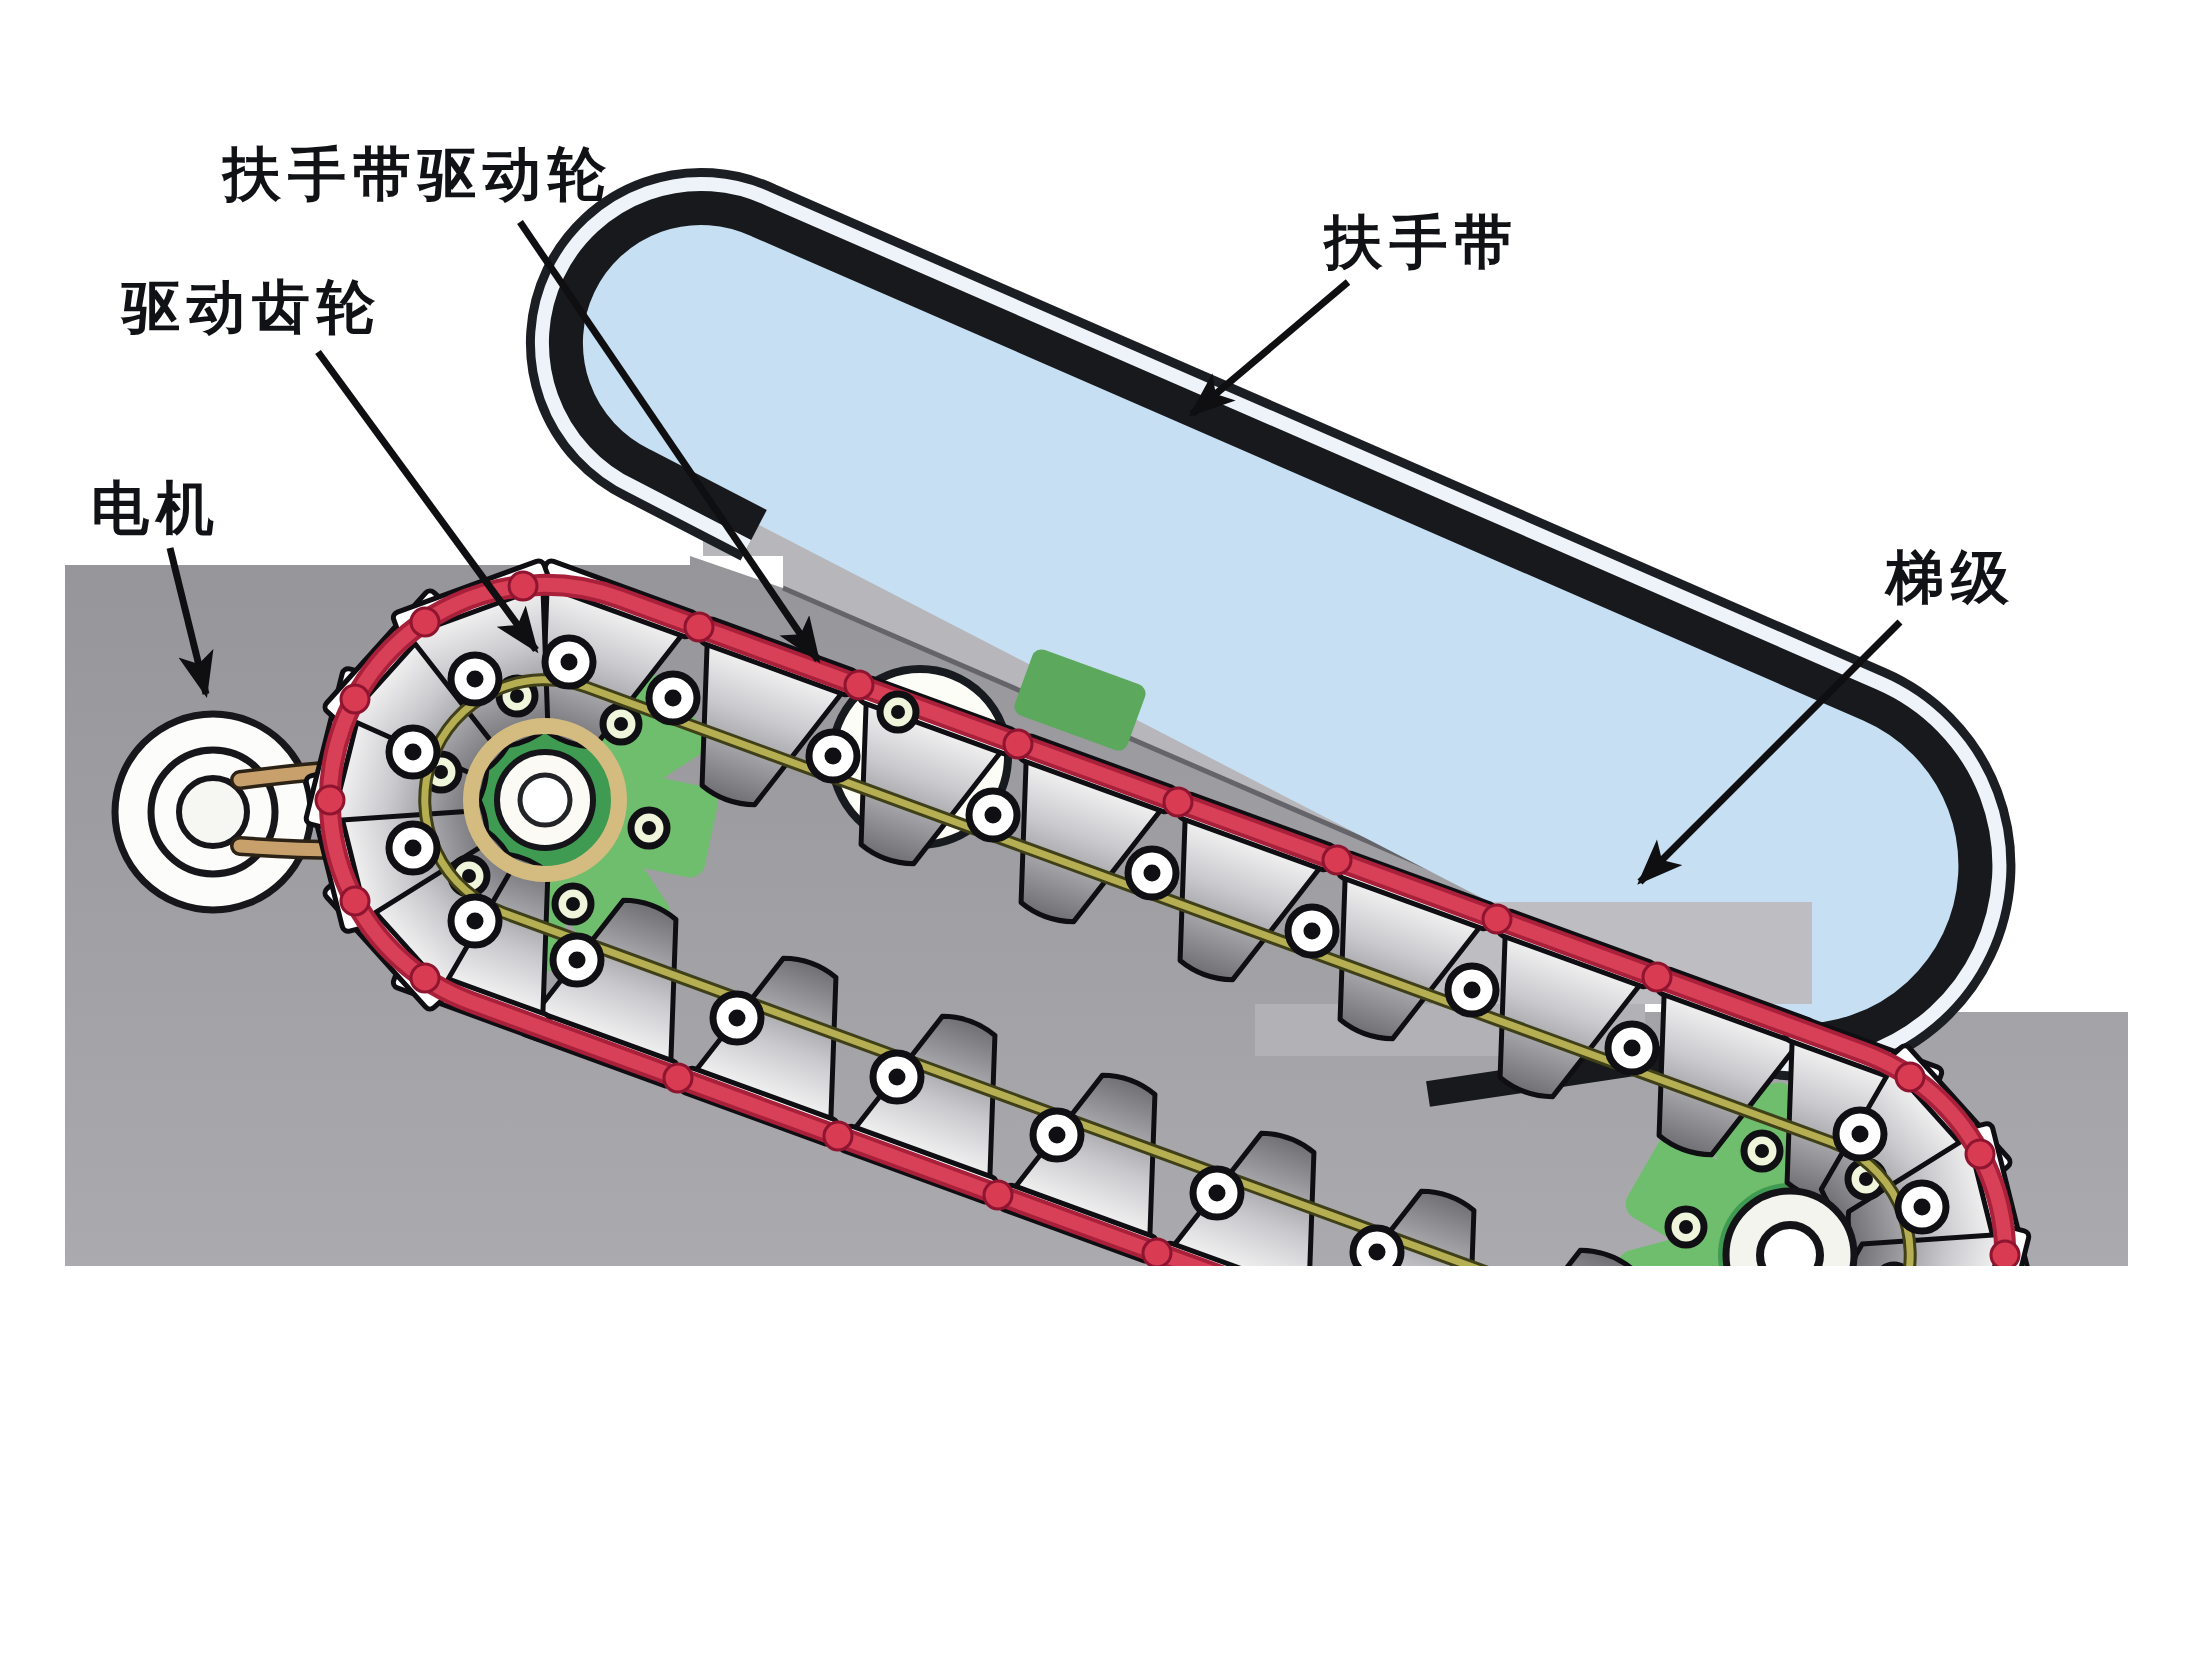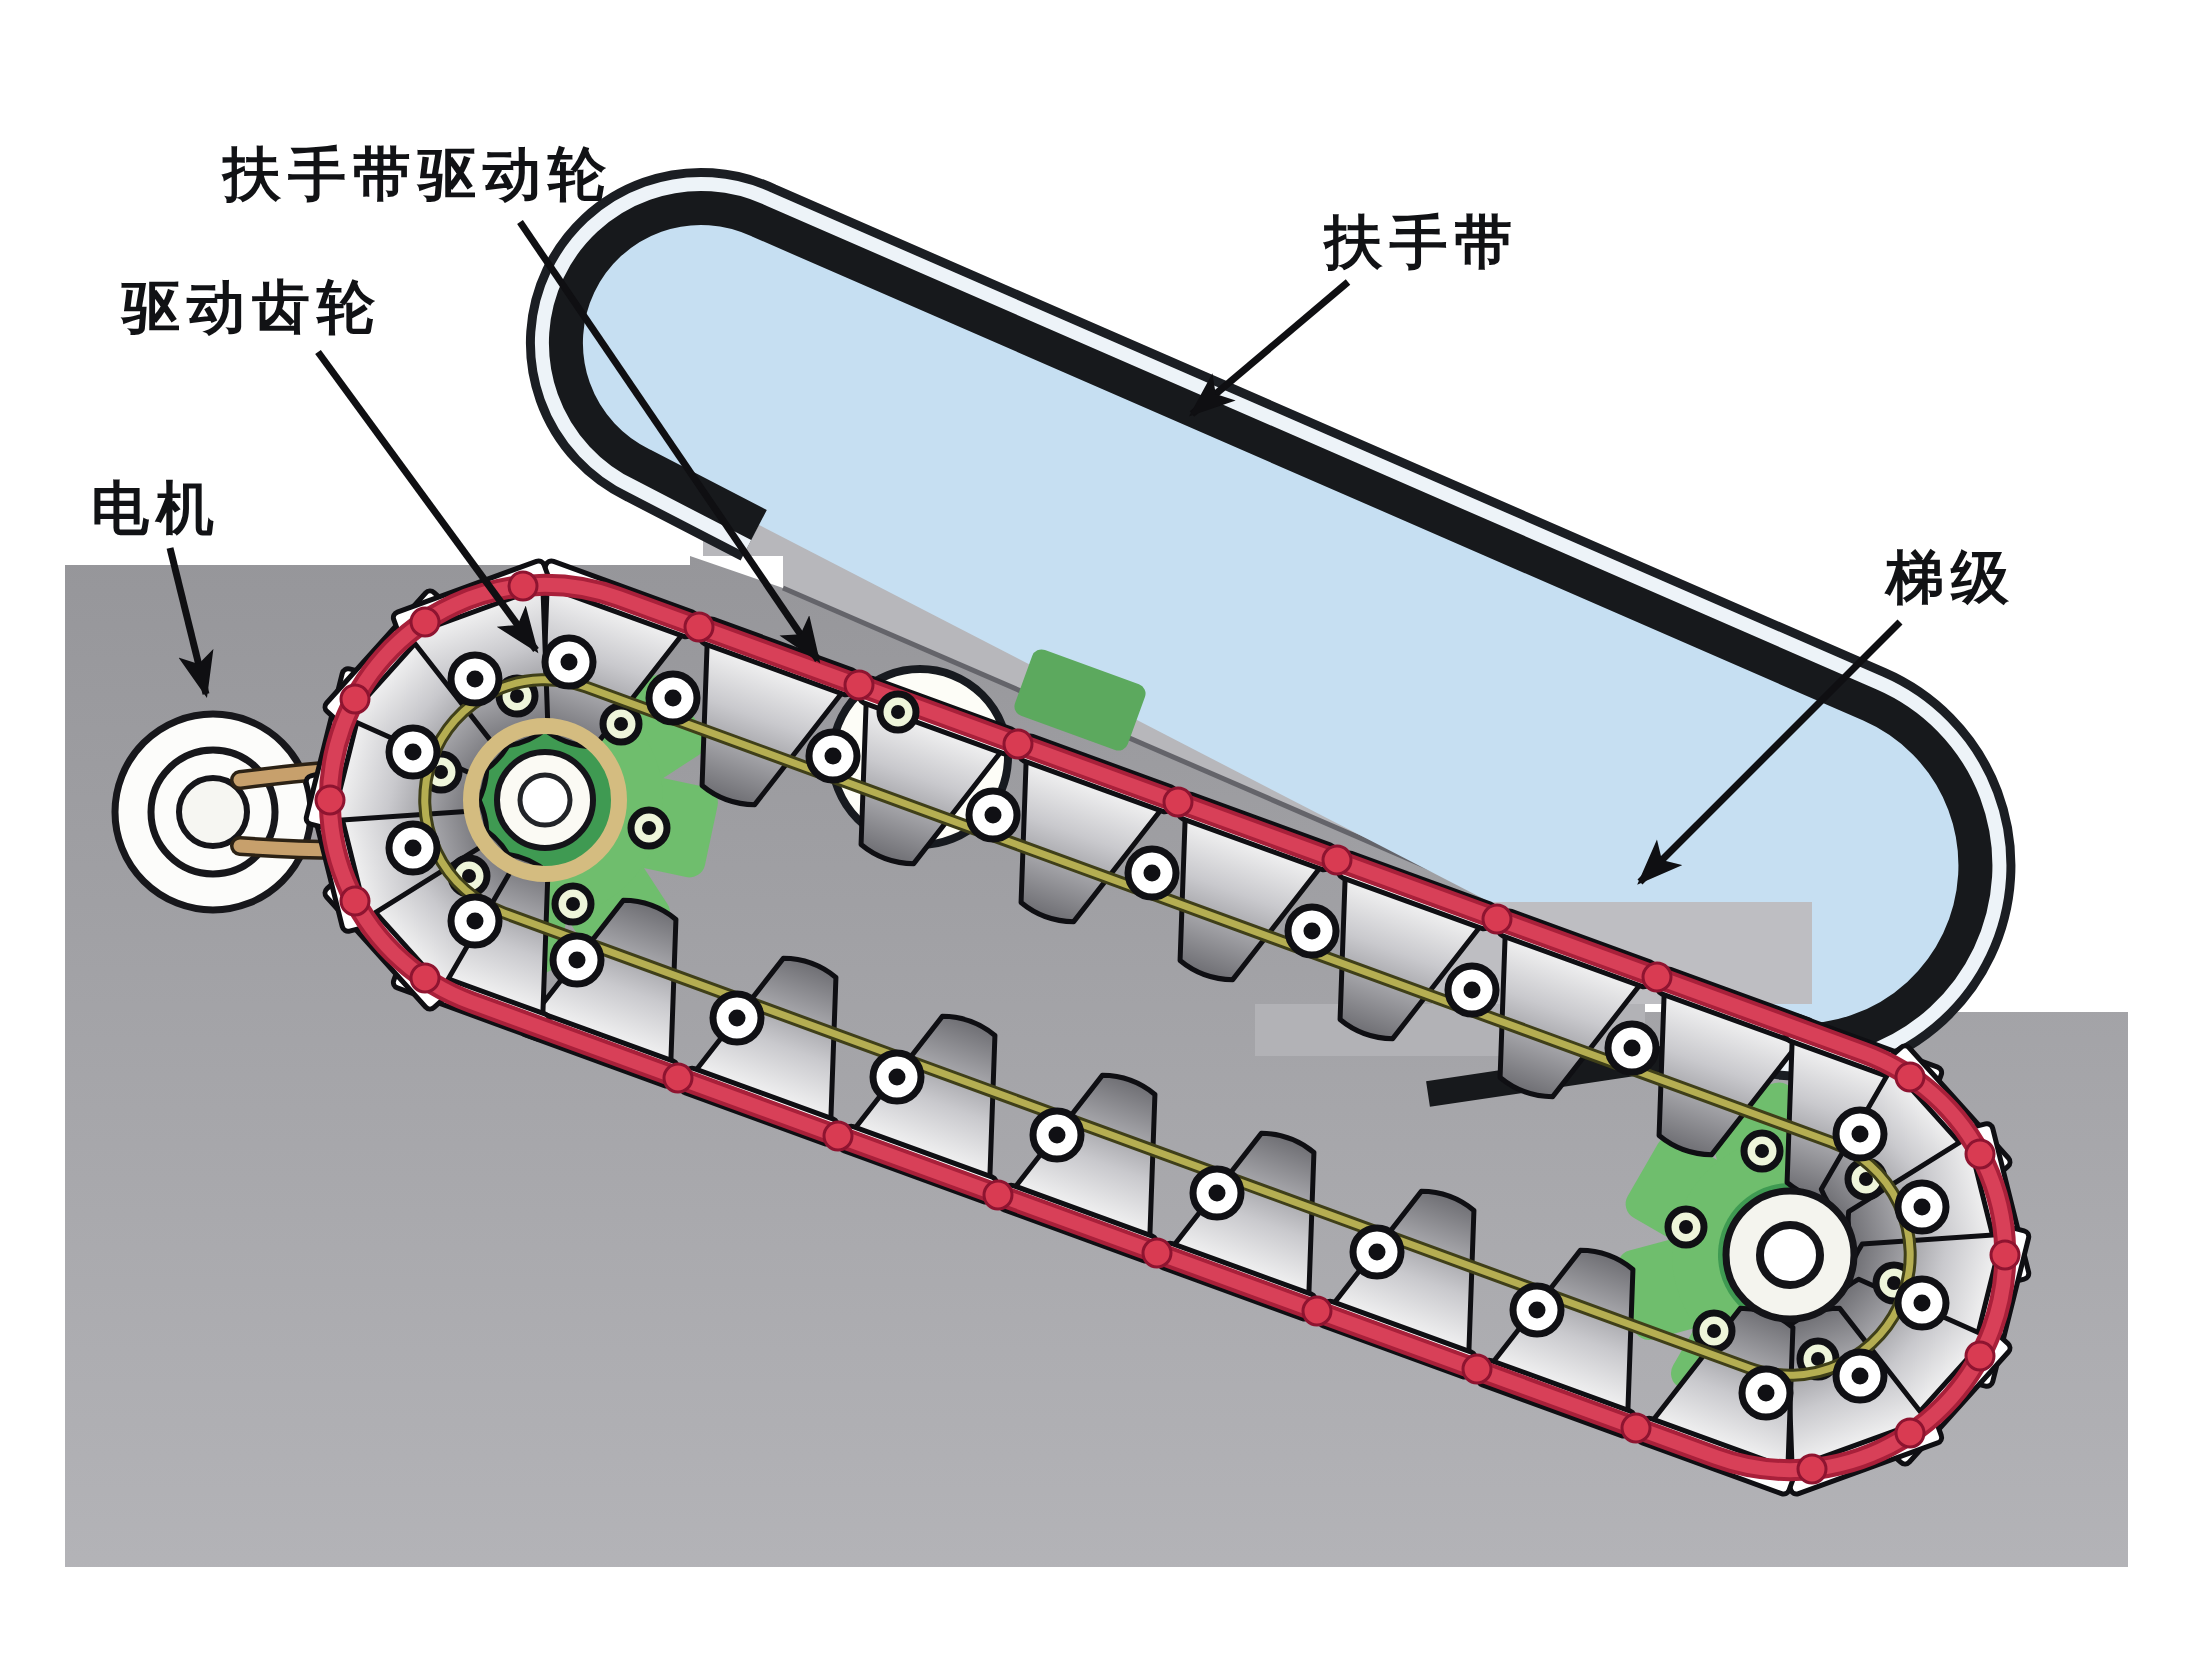--- a/index.html
+++ b/index.html
@@ -1,16 +1,16 @@
 <!DOCTYPE html>
 <html><head>
 <meta charset="utf-8">
 <style>
   html,body{margin:0;padding:0;background:#ffffff;}
-  .stage{width:2192px;height:1567px;position:relative;background:#ffffff;overflow:hidden;}
+  .stage{width:2192px;height:1266px;position:relative;background:#ffffff;overflow:hidden;}
   svg{display:block;}
   text.lbl{font-family:"DejaVu Sans","Liberation Sans",sans-serif;font-size:58px;font-weight:600;fill:#111215;letter-spacing:7px;}
 </style>
 </head>
 <body>
 
 <div class="stage">
 <svg width="2192" height="1660" viewBox="0 0 2192 1660">
   <defs>
     <linearGradient id="grayGrad" x1="0" y1="0" x2="0" y2="1">

